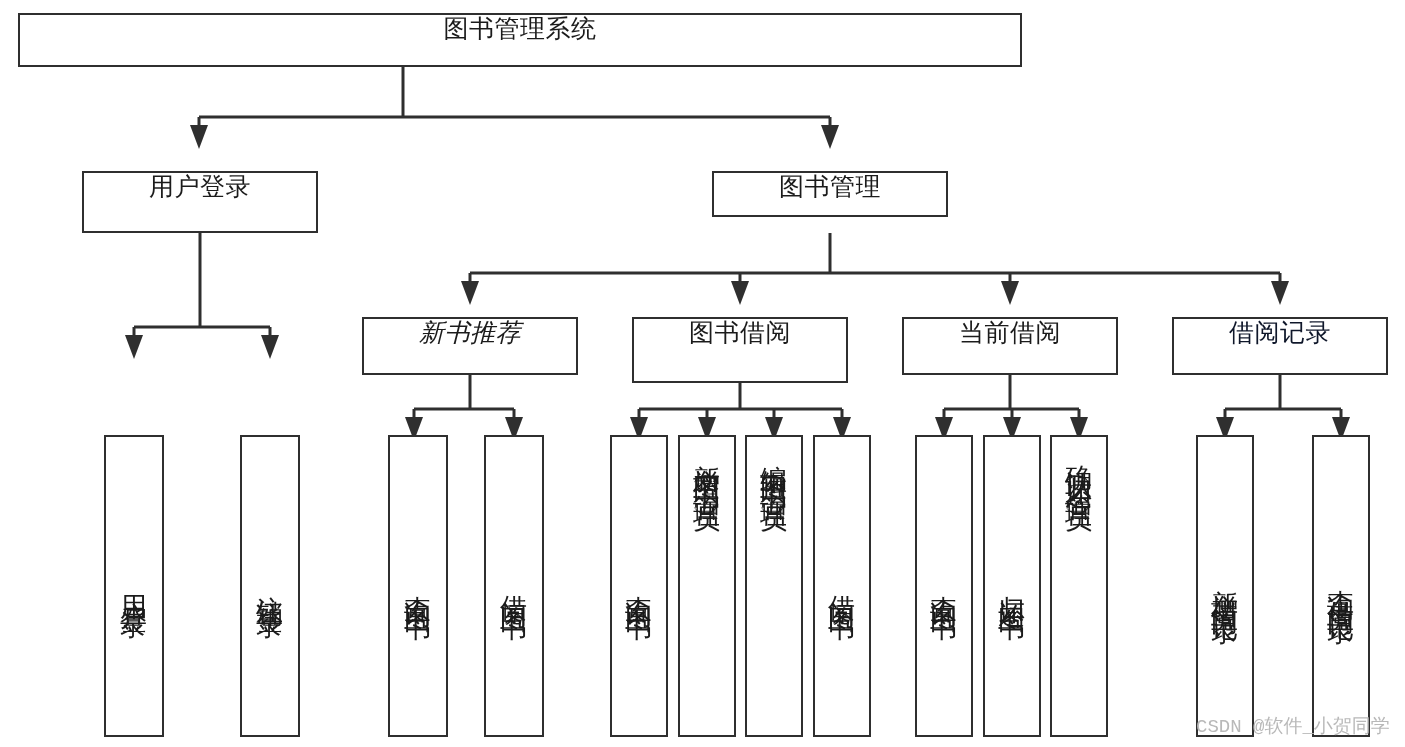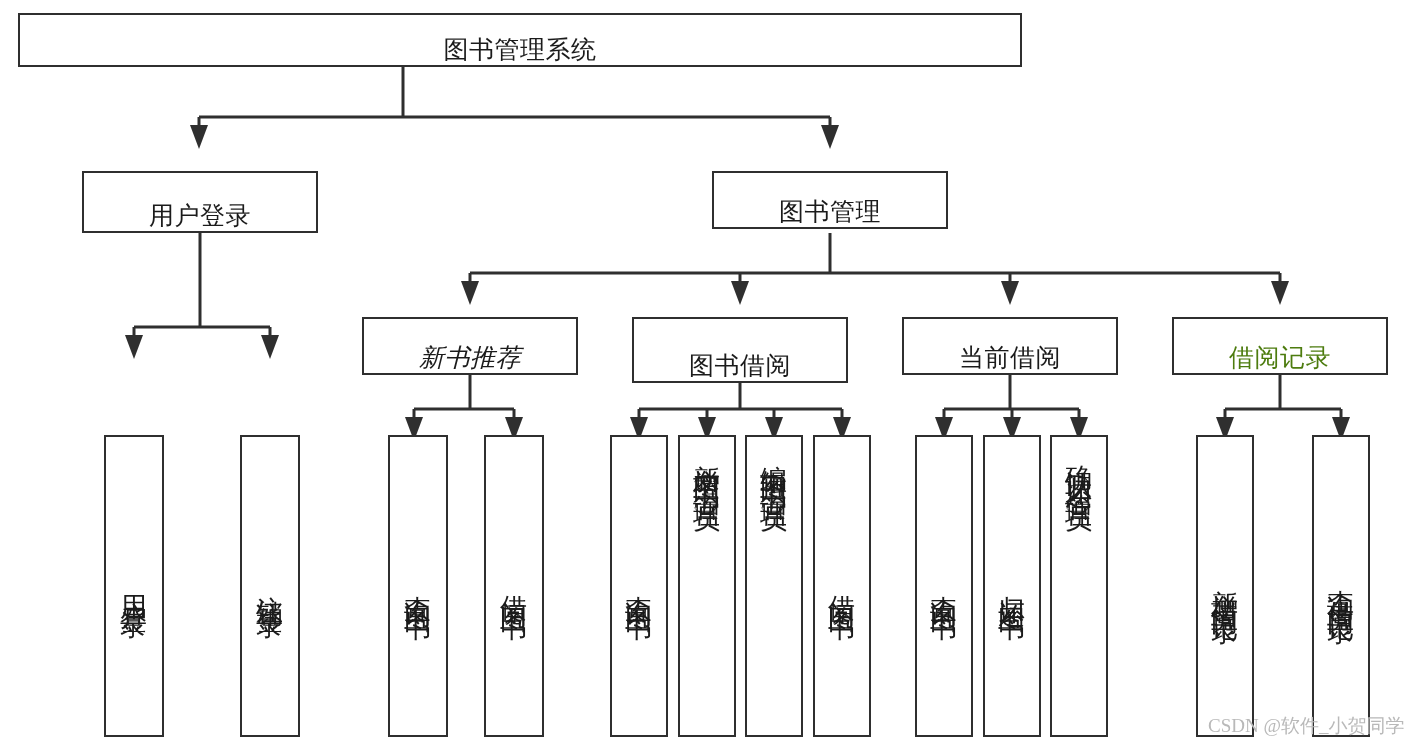--- a/index.html
+++ b/index.html
@@ -26,21 +26,21 @@
     height: 747px;
     pointer-events: none;
   }
   .node {
     position: absolute;
     box-sizing: border-box;
     border: 2.5px solid #2f2f2f;
     background: #ffffff;
     color: #1b1b1b;
     display: flex;
-    align-items: flex-end;
+    align-items: flex-start;
     justify-content: center;
     z-index: 2;
   }
   .node .node-label {
     display: block;
     text-align: center;
     line-height: 1.15;
     white-space: nowrap;
   }
   
@@ -67,22 +67,21 @@
   }
   .node.vert.top-aligned {
     align-items: flex-start;
   }
   .watermark {
     position: absolute;
     font-size: 19px;
     color: #b9b9b9;
     white-space: nowrap;
     z-index: 3;
-    font-family: Liberation Serif, serif;
-    margin-left: 12px;
+    font-family: Liberation Mono, monospace;
   }
 </style>
 </head>
 <body>
 
 <div id="diagram-canvas">
   <svg id="edge-layer" viewBox="0 0 1405 747" width="1405" height="747" xmlns="http://www.w3.org/2000/svg">
       <line x1="403" y1="67" x2="403" y2="117" stroke="#2f2f2f" stroke-width="3"></line>
       <line x1="199" y1="117" x2="830" y2="117" stroke="#2f2f2f" stroke-width="3"></line>
       <line x1="199" y1="117" x2="199" y2="127" stroke="#2f2f2f" stroke-width="3"></line>
@@ -136,33 +135,33 @@
       <line x1="1341" y1="409" x2="1341" y2="419" stroke="#2f2f2f" stroke-width="3"></line>
       <polygon points="1332,417 1350,417 1341,441" fill="#2f2f2f"></polygon>
     </svg>
   <div id="node-layer">
       <div class="node horiz root" style="left: 18px; top: 13px; width: 1004px; height: 54px; border-color: rgb(47, 47, 47); background: rgb(255, 255, 255); color: rgb(27, 27, 27);">
         <span class="node-label">图书管理系统</span>
       </div>
       <div class="node horiz" style="left: 82px; top: 171px; width: 236px; height: 62px; border-color: rgb(47, 47, 47); background: rgb(255, 255, 255); color: rgb(27, 27, 27);">
         <span class="node-label">用户登录</span>
       </div>
-      <div class="node horiz" style="left: 712px; top: 171px; width: 236px; height: 58px; border-color: rgb(47, 47, 47); background: rgb(255, 255, 255); color: rgb(27, 27, 27);">
+      <div class="node horiz" style="left: 712px; top: 171px; width: 236px; height: 46px; border-color: rgb(47, 47, 47); background: rgb(255, 255, 255); color: rgb(27, 27, 27);">
         <span class="node-label">图书管理</span>
       </div>
       <div class="node horiz" style="left: 362px; top: 317px; width: 216px; height: 58px; border-color: rgb(47, 47, 47); background: rgb(255, 255, 255); color: rgb(27, 27, 27); font-style: italic;">
         <span class="node-label">新书推荐</span>
       </div>
       <div class="node horiz" style="left: 632px; top: 317px; width: 216px; height: 66px; border-color: rgb(47, 47, 47); background: rgb(255, 255, 255); color: rgb(27, 27, 27);">
         <span class="node-label">图书借阅</span>
       </div>
       <div class="node horiz" style="left: 902px; top: 317px; width: 216px; height: 58px; border-color: rgb(47, 47, 47); background: rgb(255, 255, 255); color: rgb(27, 27, 27);">
         <span class="node-label">当前借阅</span>
       </div>
-      <div class="node horiz" style="left: 1172px; top: 317px; width: 216px; height: 58px; border-color: rgb(47, 47, 47); background: rgb(255, 255, 255); color: #4d7c0f;">
+      <div class="node horiz" style="left: 1172px; top: 317px; width: 216px; height: 58px; border-color: rgb(47, 47, 47); background: rgb(255, 255, 255); color: #0f172a;">
         <span class="node-label">借阅记录</span>
       </div>
       <div class="node vert" style="left: 104px; top: 435px; width: 60px; height: 302px; border-color: rgb(47, 47, 47); background: rgb(255, 255, 255); color: rgb(27, 27, 27);">
         <span class="node-label">用户登录</span>
       </div>
       <div class="node vert" style="left: 240px; top: 435px; width: 60px; height: 302px; border-color: rgb(47, 47, 47); background: rgb(255, 255, 255); color: rgb(27, 27, 27);">
         <span class="node-label">注销登录</span>
       </div>
       <div class="node vert" style="left: 388px; top: 435px; width: 60px; height: 302px; border-color: rgb(47, 47, 47); background: rgb(255, 255, 255); color: rgb(27, 27, 27);">
         <span class="node-label">查询图书</span>

